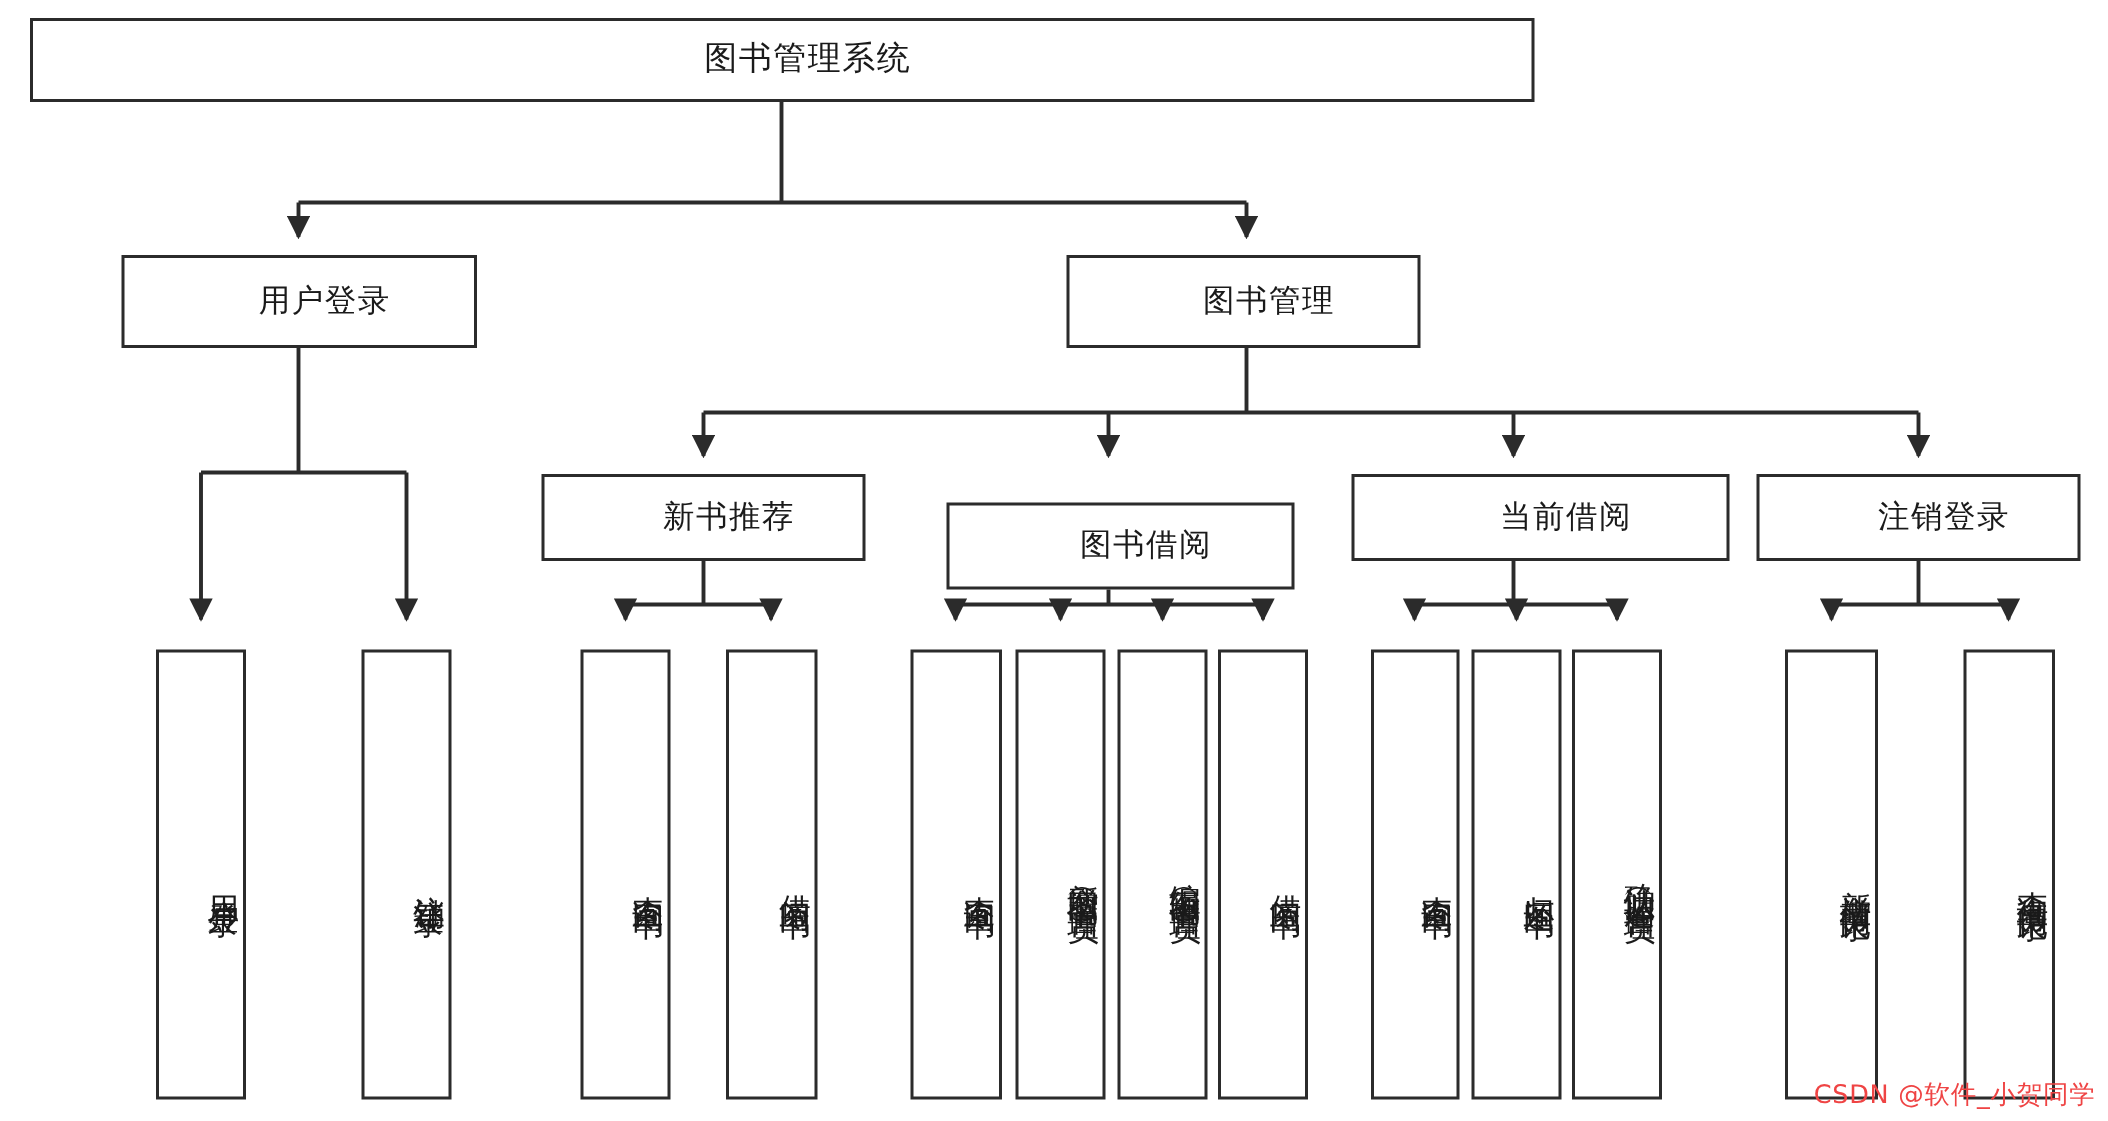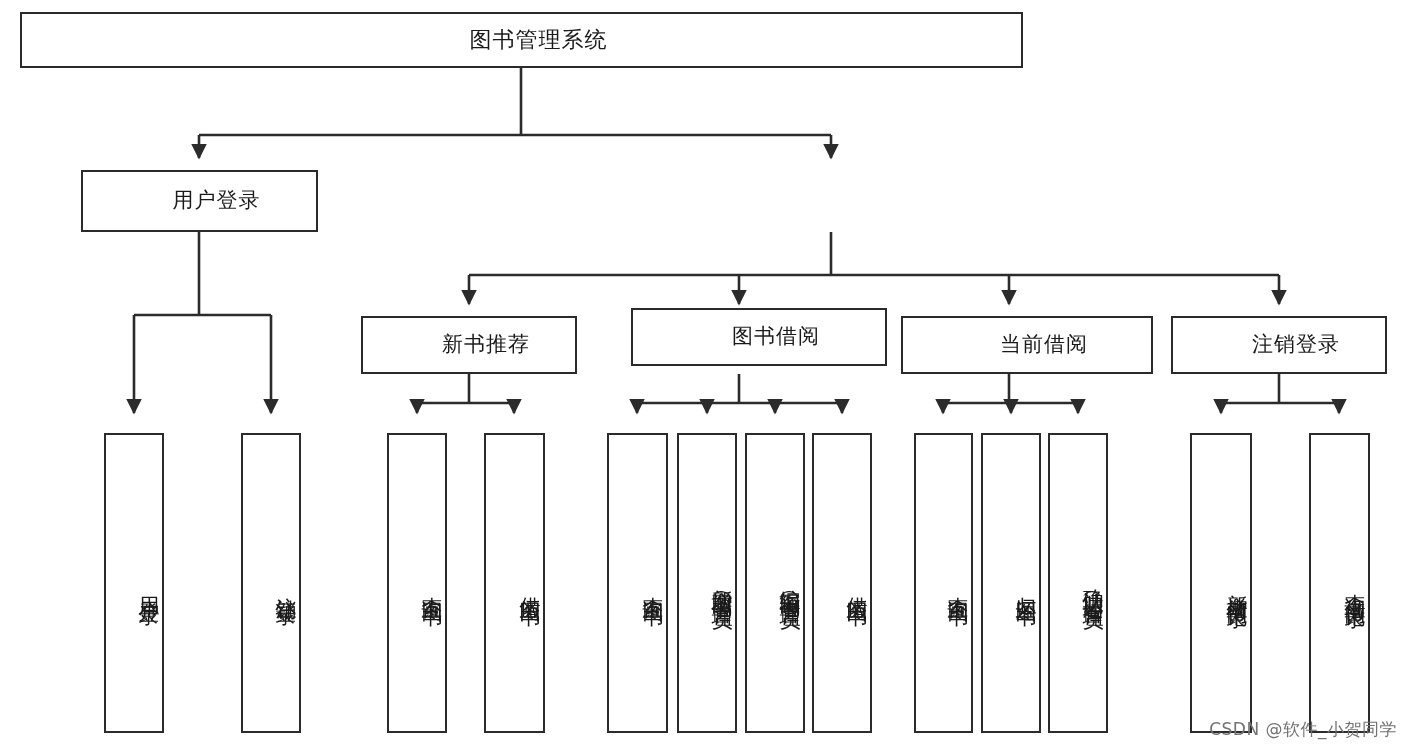--- a/index.html
+++ b/index.html
@@ -61,21 +61,21 @@
   .vlabel {
     writing-mode: vertical-rl;
     text-orientation: upright;
     white-space: nowrap;
   }
   .watermark {
     position: absolute;
     right: 8px;
     bottom: 6px;
     font-size: 17px;
-    color: #737373;
+    color: #ef4444;
     letter-spacing: 0.5px;
     white-space: nowrap;
     font-family: "DejaVu Sans", "Liberation Sans", sans-serif;
     margin-left: 44px;
   }
 </style>
 </head>
 <body>
 
 <div id="canvas">
@@ -131,26 +131,29 @@
   </svg>
 
   <div class="node horiz root" style="left:20px; top:12px; width:1003px; height:56px;">
     <span>图书管理系统</span>
   </div>
 
   <div class="node horiz" style="left:81px; top:170px; width:237px; height:62px;">
     <span>用户登录</span>
   </div>
 
+  <div class="node horiz" style="left:711px; top:170px; width:236px; height:62px;">
+    <span>图书管理</span>
+  </div>
 
   <div class="node horiz" style="left:361px; top:316px; width:216px; height:58px;justify-content:center;">
     <span>新书推荐</span>
   </div>
 
-  <div class="node horiz" style="left:631px; top:308px; width:256px; height:58px;">
+  <div class="node horiz" style="left:631px; top:335px; width:232px; height:58px;">
     <span>图书借阅</span>
   </div>
 
   <div class="node horiz" style="left:901px; top:316px; width:252px; height:58px;">
     <span>当前借阅</span>
   </div>
 
   <div class="node horiz" style="left:1171px; top:316px; width:216px; height:58px;">
     <span>注销登录</span>
   </div>

